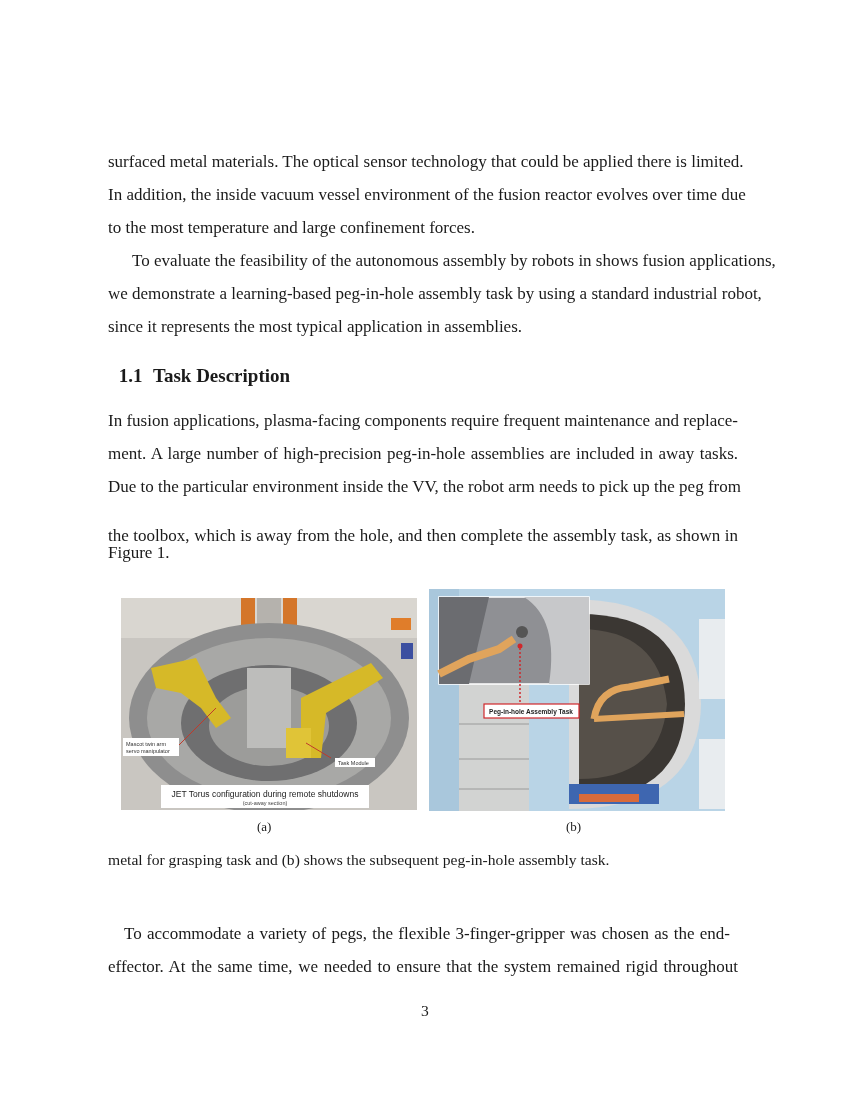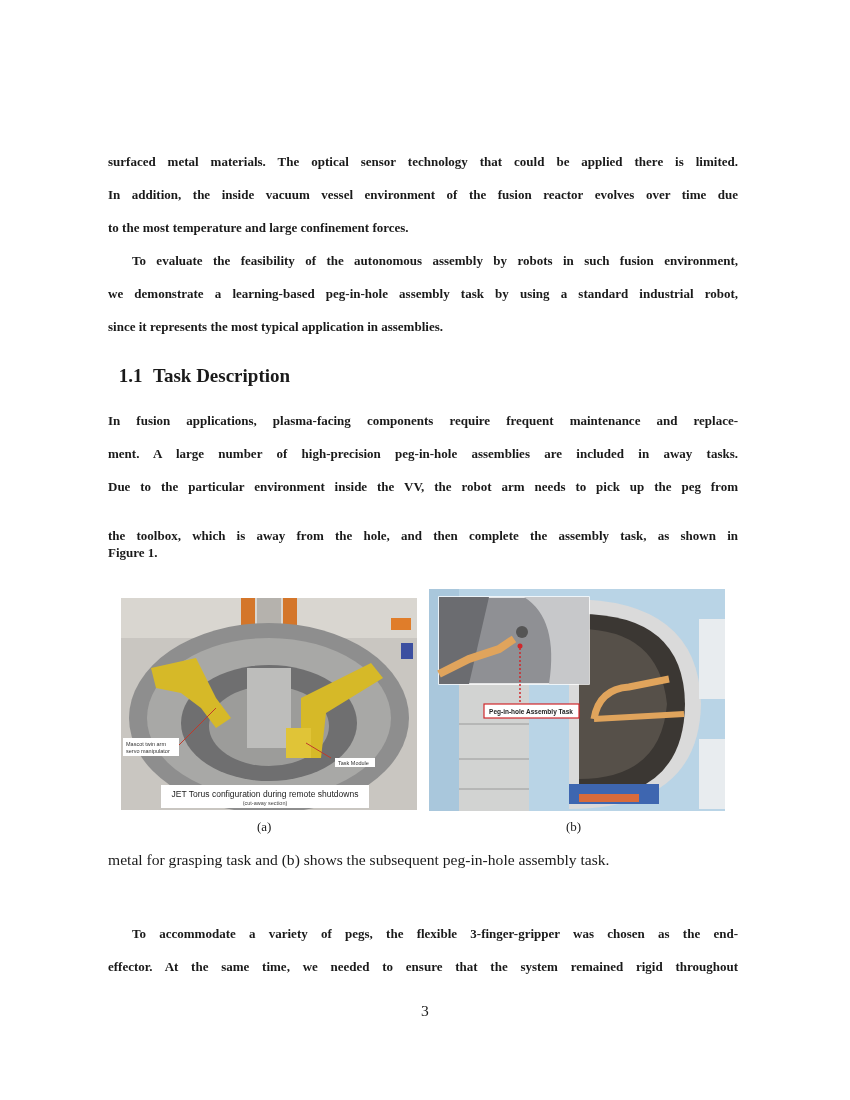--- a/index.html
+++ b/index.html
@@ -1,36 +1,36 @@
 <!DOCTYPE html>
 <html><head>
 <meta charset="utf-8">
 <style>
   html, body { margin: 0; padding: 0; background: #ffffff; }
   body { width: 850px; height: 1100px; position: relative; overflow: hidden;
          font-family: "Liberation Serif", "DejaVu Serif", serif; color: #1a1a1a; }
-  .line { position: absolute; left: 108px; width: 630px; font-size: 13px; line-height: 20px;
-          white-space: nowrap; font-weight: bold; }
+  .line { position: absolute; left: 108px; width: 630px; font-size: 17px; line-height: 20px;
+          white-space: nowrap; }
   .just { text-align: justify; text-align-last: justify; }
   .heading { position: absolute; left: 108px; top: 365px; font-size: 19px; font-weight: bold; text-align: center; }
   .heading .num { display: inline-block; width: 45px; }
   .fig { position: absolute; overflow: hidden; }
   .sublabel { position: absolute; font-size: 13px; }
   .caption { position: absolute; left: 108px; width: 630px; font-size: 15.6px; line-height: 20px; }
   .pagenum { position: absolute; left: 0; width: 850px; top: 1002px; text-align: center; font-size: 15.6px; }
   svg text { font-family: "Liberation Sans", "DejaVu Sans", sans-serif; }
 </style>
 </head>
 <body>
 
 <div class="line just" style="top:152px">surfaced metal materials.  The optical sensor technology that could be applied there is limited.</div>
 <div class="line just" style="top:185px">In addition, the inside vacuum vessel environment of the fusion reactor evolves over time due</div>
 <div class="line" style="top:218px">to the most temperature and large confinement forces.</div>
 
-<div class="line just" style="top:251px; left:132px; width:606px">To evaluate the feasibility of the autonomous assembly by robots in such fusion environment,</div>
+<div class="line just" style="top:251px; left:132px; width:606px">To evaluate the feasibility of the autonomous assembly by robots in shows fusion applications,</div>
 <div class="line just" style="top:284px">we demonstrate a learning-based peg-in-hole assembly task by using a standard industrial robot,</div>
 <div class="line" style="top:317px">since it represents the most typical application in assemblies.</div>
 
 <div class="heading">
   <span class="num">1.1</span><span>Task Description</span>
 </div>
 
 <div class="line just" style="top:411px">In fusion applications, plasma-facing components require frequent maintenance and replace-</div>
 <div class="line just" style="top:444px">ment.  A large number of high-precision peg-in-hole assemblies are included in away tasks.</div>
 <div class="line just" style="top:477px">Due to the particular environment inside the VV, the robot arm needs to pick up the peg from</div>
@@ -95,16 +95,16 @@
     <rect x="55" y="115" width="95" height="14" fill="#ffffff" stroke="#d0272b" stroke-width="1.2"></rect>
     <text x="102" y="125" font-size="6.5" font-weight="bold" fill="#222" text-anchor="middle">Peg-in-hole Assembly Task</text>
   </svg>
 </div>
 <div class="sublabel" style="left:566px; top:819px;">(b)</div>
 
 <div class="caption" style="top:850px;">
   <div>metal for grasping task and (b) shows the subsequent peg-in-hole assembly task.</div>
 </div>
 
-<div class="line just" style="top:924px; left:132px; width:606px">To accommodate a variety of pegs, the flexible 3-finger-gripper was chosen as the end-</div>
+<div class="line just" style="top:924px; left:124px; width:606px">To accommodate a variety of pegs, the flexible 3-finger-gripper was chosen as the end-</div>
 <div class="line just" style="top:957px">effector.  At the same time, we needed to ensure that the system remained rigid throughout</div>
 
 <div class="pagenum">3</div>
 
 </body></html>

